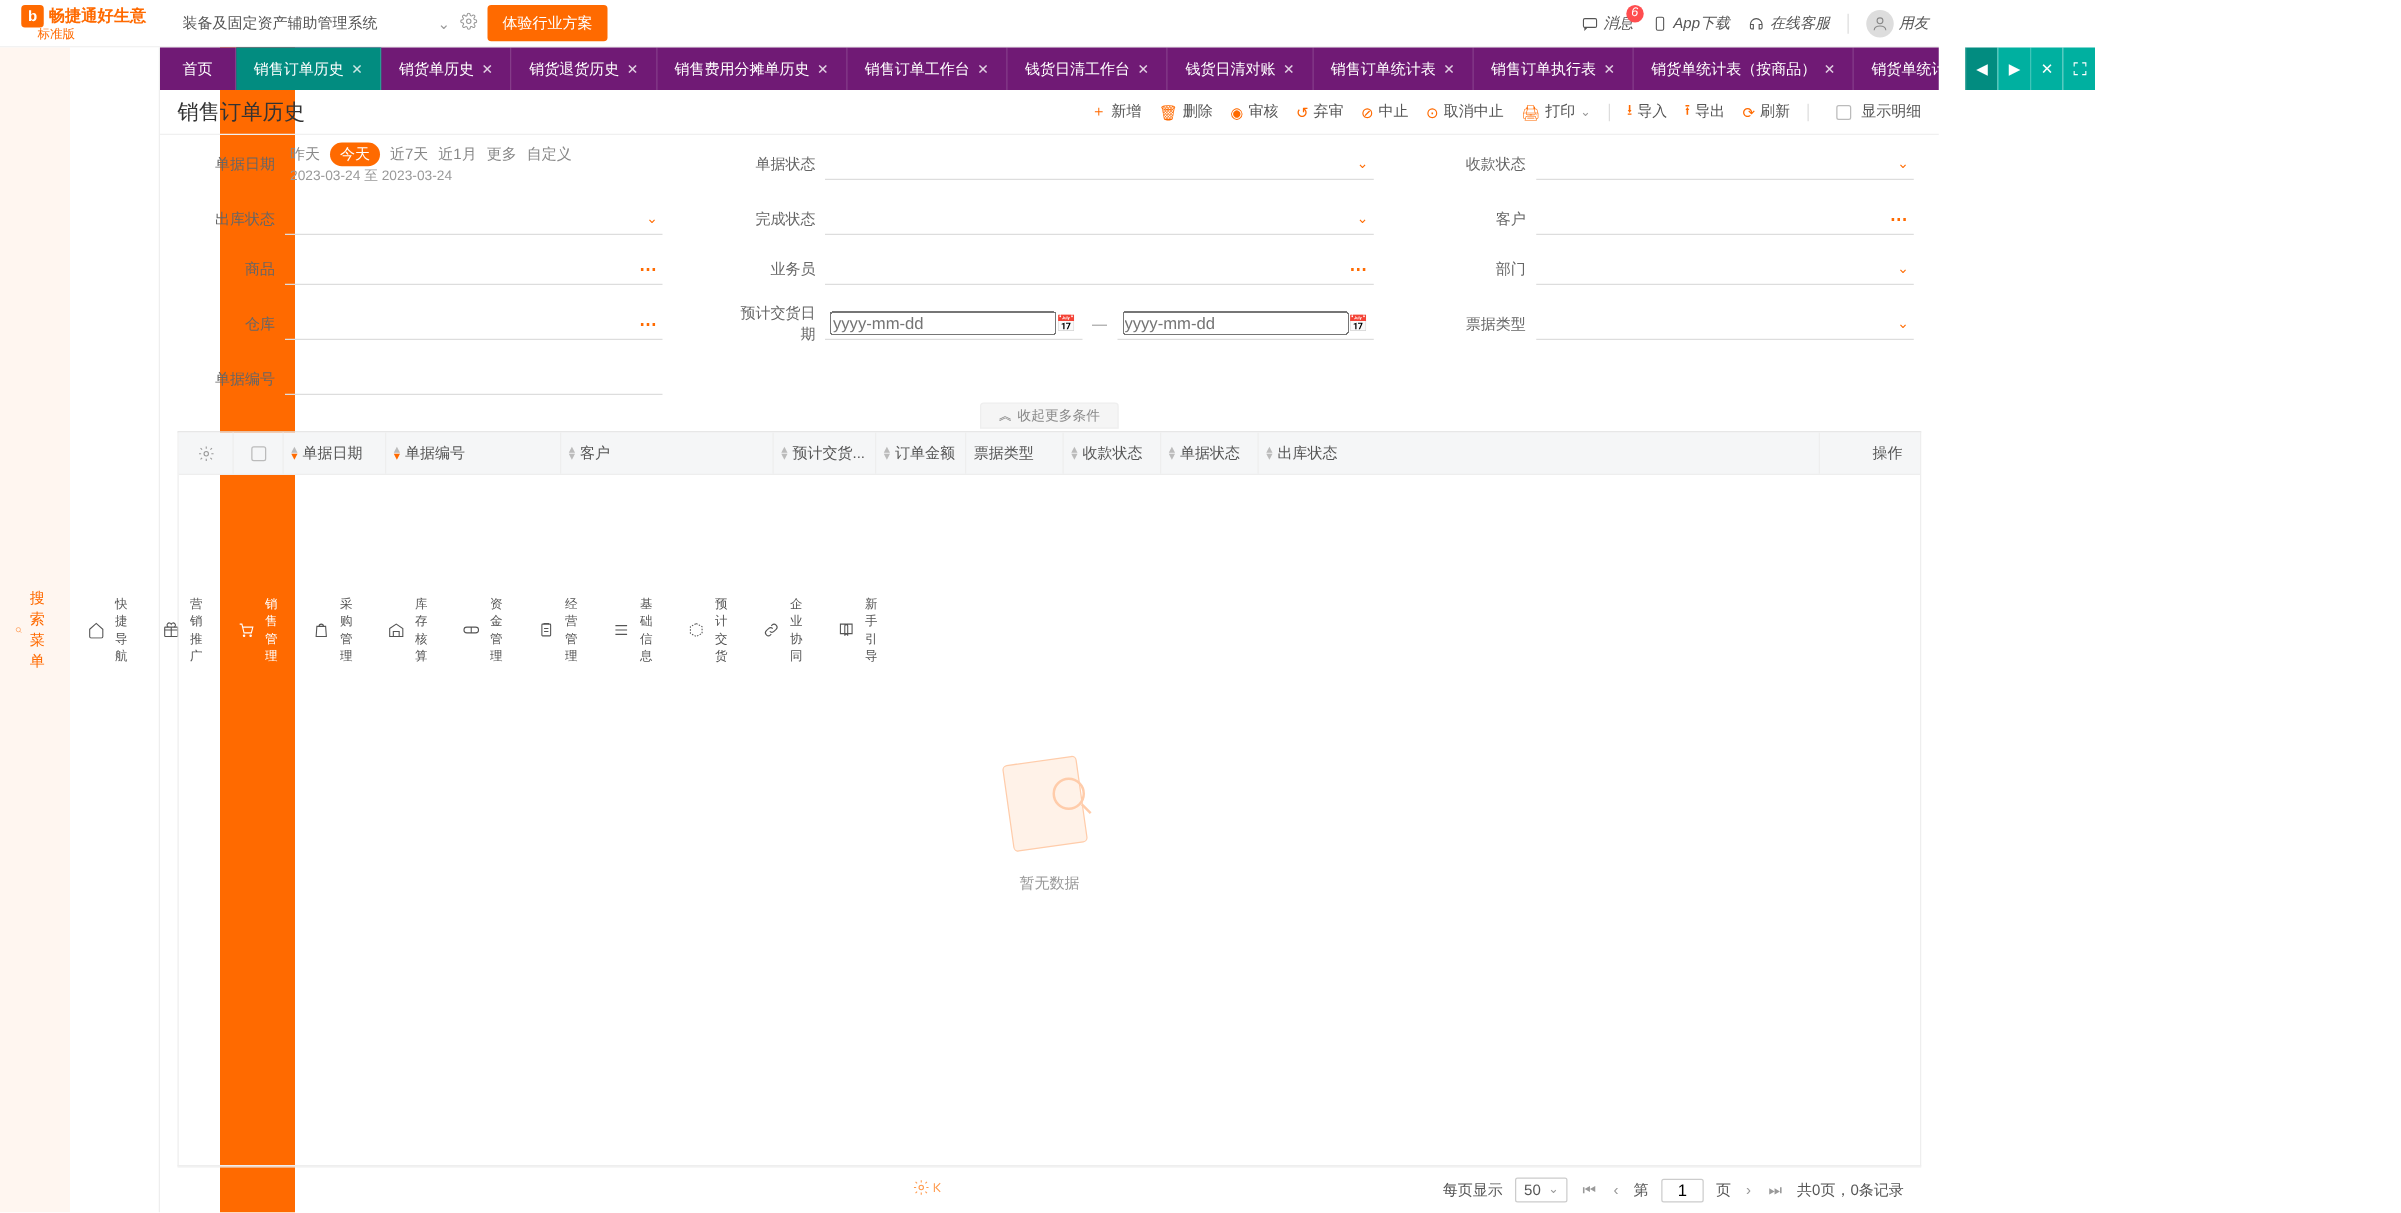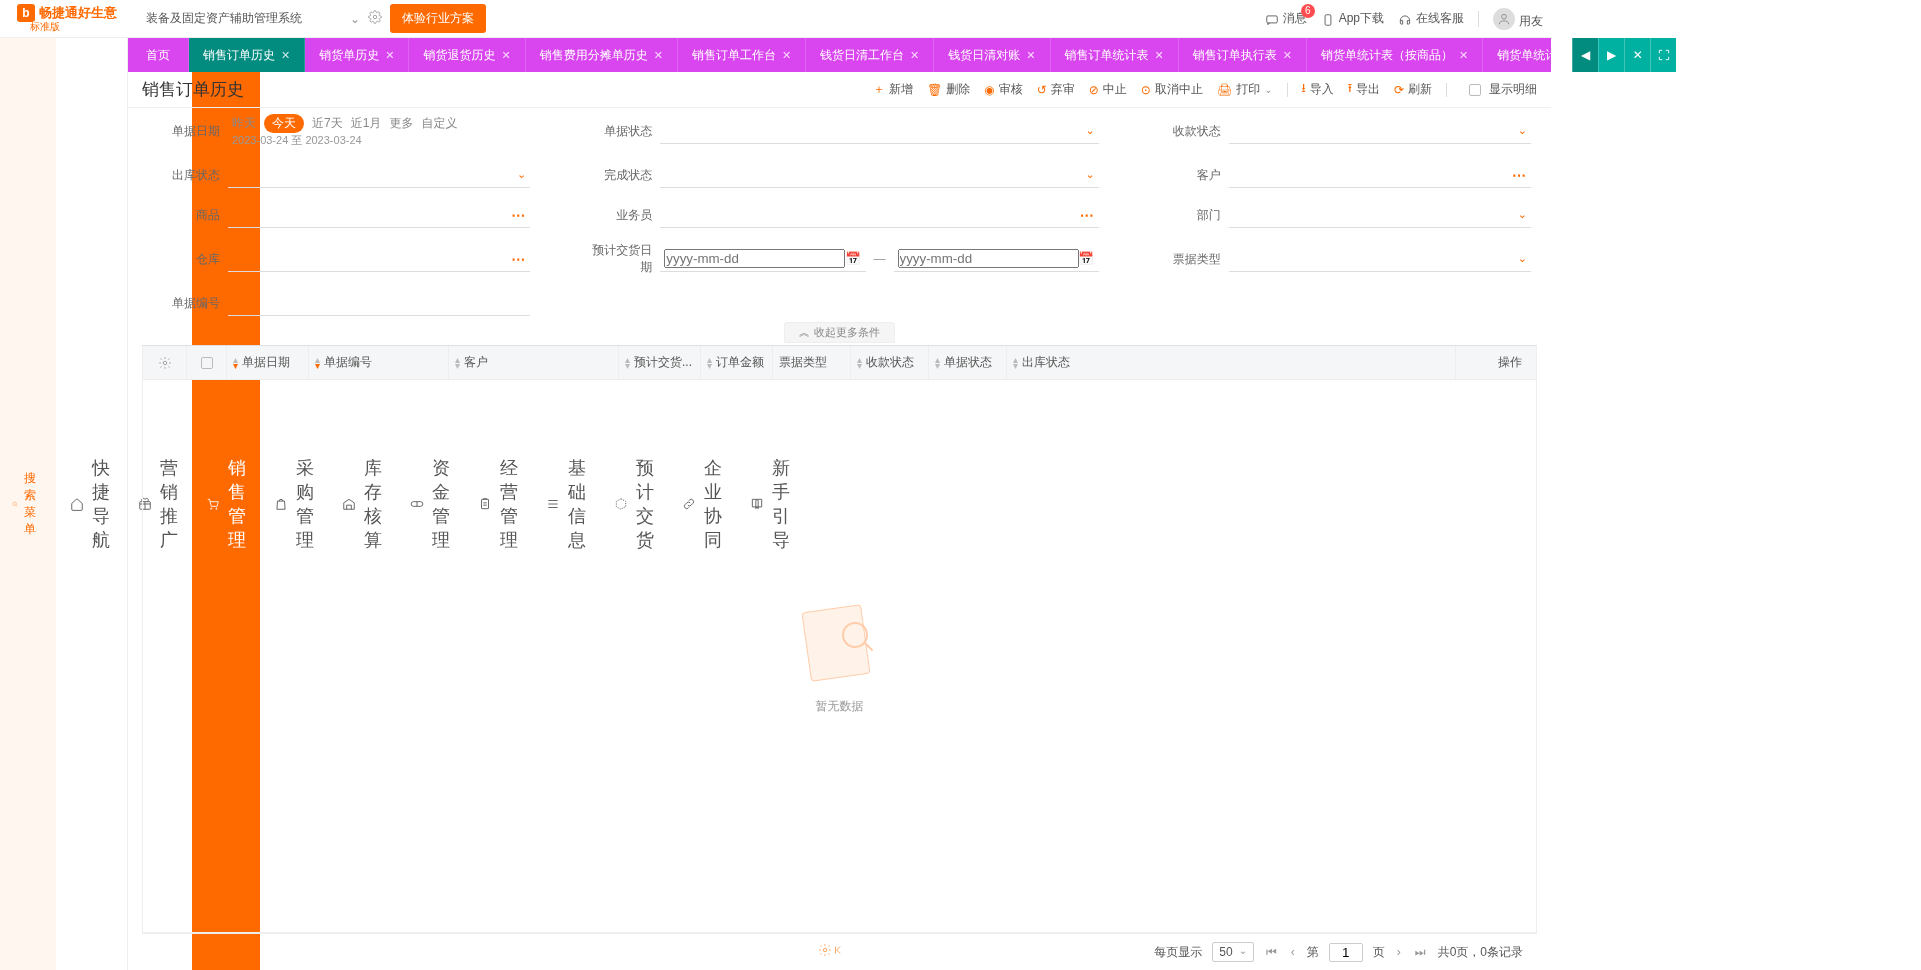--- a/index.html
+++ b/index.html
@@ -12,41 +12,41 @@
 .logo-row { display: flex; align-items: center; gap: 4px; }
 .logo-icon { width: 18px; height: 18px; background: #ff6a00; border-radius: 3px; display: flex; align-items: center; justify-content: center; color: #fff; font-weight: bold; font-size: 12px; }
 .logo-text { color: #ff6a00; font-size: 13px; font-weight: bold; }
 .logo-sub { color: #ff6a00; font-size: 10px; align-self: flex-start; margin-left: 22px; margin-top: -2px; }
 .system-select { display: flex; align-items: center; gap: 8px; margin-left: 20px; color: #555; font-size: 12px; }
 .system-select .chev { color: #999; margin-left: 40px; }
 .gear-btn { color: #999; cursor: pointer; margin: 0 8px; }
 .orange-btn { background: #ff6a00; color: #fff; border: none; border-radius: 3px; padding: 6px 12px; font-size: 12px; cursor: pointer; }
 .header-spacer { flex: 1; }
 .header-right { display: flex; align-items: center; gap: 14px; font-size: 12px; color: #555; }
-.hr-item { display: flex; align-items: flex-end; gap: 4px; cursor: pointer; position: relative; }
+.hr-item { display: flex; align-items: center; gap: 4px; cursor: pointer; position: relative; font-style: italic; }
 .badge { position: absolute; top: -6px; right: -8px; background: #ff4d4f; color: #fff; border-radius: 8px; padding: 0 4px; font-size: 10px; line-height: 14px; }
 .hr-divider { width: 1px; height: 16px; background: #ddd; }
 .avatar { width: 22px; height: 22px; background: #ddd; border-radius: 50%; display: flex; align-items: center; justify-content: center; color: #888; }
 
 
 .body { display: flex; flex: 1; min-height: 0; }
 
 
 .sidebar { width: 128px; background: #fff; border-right: 1px solid #eee; display: flex; }
 .side-search { display: flex; align-items: center; gap: 6px; padding: 10px 12px; color: #ff6a00; font-size: 12px; background: rgba(255,106,0,0.06); }
-.side-item { display: flex; align-items: center; gap: 8px; padding: 10px 14px; color: #555; font-size: 18px; cursor: pointer; }
+.side-item { display: flex; align-items: center; gap: 8px; padding: 10px 14px; color: #555; font-size: 10px; cursor: pointer; }
 .side-item.active { background: #ff6a00; color: #fff; }
 .side-item .si-icon { width: 14px; display: inline-flex; color: inherit; }
 .sidebar-bottom { margin-top: auto; display: flex; align-items: center; justify-content: space-between; padding: 8px 14px 10px; color: #ff9a4d; }
 
 
 .main { flex: 1; display: flex; flex-direction: column; min-width: 0; }
 
 
-.tabs-bar { display: flex; align-items: stretch; background: #d946ef; height: 34px; color: #fff; font-size: 12px; }
+.tabs-bar { display: flex; align-items: stretch; background: #701a75; height: 34px; color: #fff; font-size: 12px; }
 .tab { display: flex; align-items: center; padding: 0 14px; gap: 6px; cursor: pointer; white-space: nowrap; border-right: 1px solid rgba(255,255,255,0.15); }
 .tab.home { padding: 0 18px; }
 .tab.active { background: #028c80; }
 .tab .close-x { opacity: .8; font-size: 11px; }
 .tabs-ctrl { display: flex; align-items: center; margin-left: auto; }
 .tabs-ctrl .tc-btn { width: 26px; height: 34px; display: flex; align-items: center; justify-content: center; background: #00b0a0; border-left: 1px solid rgba(255,255,255,0.25); cursor: pointer; }
 .tabs-ctrl .tc-btn.dark { background: #028c80; }
 
 
 .toolbar { display: flex; align-items: center; padding: 6px 14px; border-bottom: 1px solid #f0f0f0; }

